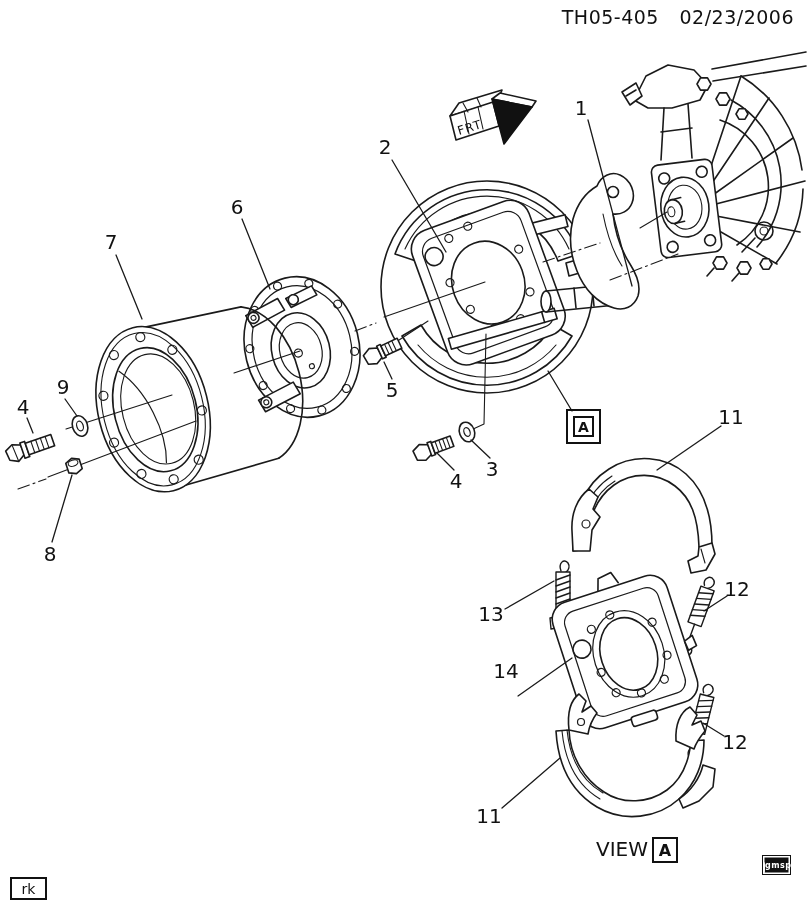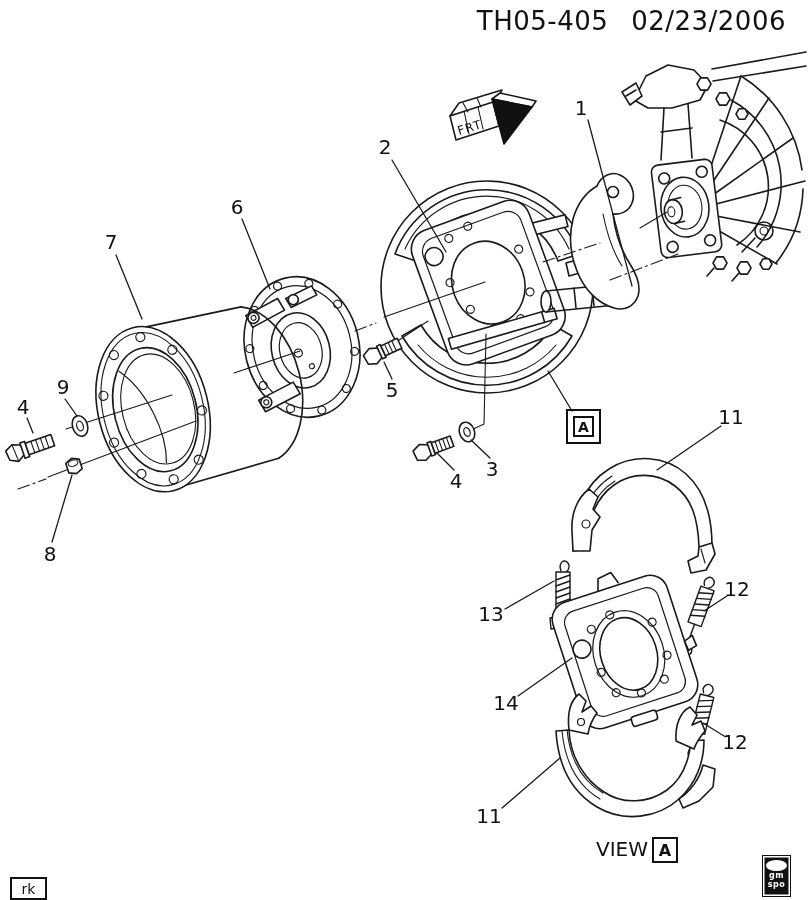--- a/index.html
+++ b/index.html
@@ -1,34 +1,34 @@
 <!DOCTYPE html>
 <html><head>
 <meta charset="utf-8">
 <style>
   html,body{margin:0;padding:0;background:#fff;}
   #stage{position:relative;width:808px;height:900px;background:#fff;overflow:hidden;
          font-family:"DejaVu Sans",sans-serif;color:#111;}
   #artwork{position:absolute;left:0;top:0;}
   .callout{position:absolute;transform:translate(-50%,-50%);font-size:20px;line-height:1;
            color:#111;white-space:nowrap;}
-  .hdr{position:absolute;top:6px;right:22px;font-size:26px;letter-spacing:.5px;}
+  .hdr{position:absolute;top:6px;right:14px;font-size:19px;letter-spacing:.5px;}
   .hdr span{margin-left:14px;}
   .viewlbl{position:absolute;left:596px;top:837px;font-size:20px;display:flex;}
   .viewlbl .vbox{display:inline-flex;align-items:center;justify-content:center;
       width:22px;height:22px;border:2.5px solid #111;margin-left:4px;font-size:16px;font-weight:bold;}
   .amark{position:absolute;left:566px;top:409px;width:35px;height:35px;border:2.5px solid #111;
       display:flex;align-items:center;justify-content:center;box-sizing:border-box;}
   .amark .inner{width:21px;height:21px;border:2px solid #111;display:flex;align-items:center;
       justify-content:center;font-size:14px;font-weight:bold;box-sizing:border-box;}
   .rkbox{position:absolute;left:10px;top:866px;width:37px;height:23px;border:2.5px solid #111;
       box-sizing:border-box;display:flex;align-items:center;justify-content:center;
       font-size:14px;margin-top:11px;}
-  .gmspo{position:absolute;left:762px;top:855px;width:29px;height:42px;background:#111;
-      border:1.5px solid #111;box-sizing:border-box;display:flex;flex-direction:column;
+  .gmspo{position:absolute;left:762px;top:855px;width:29px;height:20px;background:#111;
+      border:1.5px solid #111;box-sizing:border-box;display:flex;flex-direction:row;
       align-items:center;box-shadow:inset 0 0 0 1.5px #fff;}
   .gmspo .oval{width:19px;height:9px;border:1.5px solid #fff;border-radius:50%;
       margin-top:4px;background:#fff;}
   .gmspo .t{color:#fff;font-size:8px;line-height:9px;font-weight:bold;letter-spacing:.5px;}
 </style>
 </head>
 <body>
 
 <div id="stage">
 
@@ -361,21 +361,21 @@
 <div class="callout" style="left:456px;top:481px">4</div>
 <div class="callout" style="left:392px;top:390px">5</div>
 <div class="callout" style="left:237px;top:207px">6</div>
 <div class="callout" style="left:111px;top:242px">7</div>
 <div class="callout" style="left:50px;top:554px">8</div>
 <div class="callout" style="left:63px;top:387px">9</div>
 <div class="callout" style="left:23px;top:407px">4</div>
 <div class="callout" style="left:731px;top:417px">11</div>
 <div class="callout" style="left:737px;top:589px">12</div>
 <div class="callout" style="left:491px;top:614px">13</div>
-<div class="callout" style="left:506px;top:703px">14</div>
+<div class="callout" style="left:506px;top:671px">14</div>
 <div class="callout" style="left:735px;top:742px">12</div>
 <div class="callout" style="left:489px;top:816px">11</div>
 
 <div class="amark">
   <div class="inner">A</div>
 </div>
 
 <div class="viewlbl">
   <span>VIEW</span>
   <span class="vbox">A</span>

